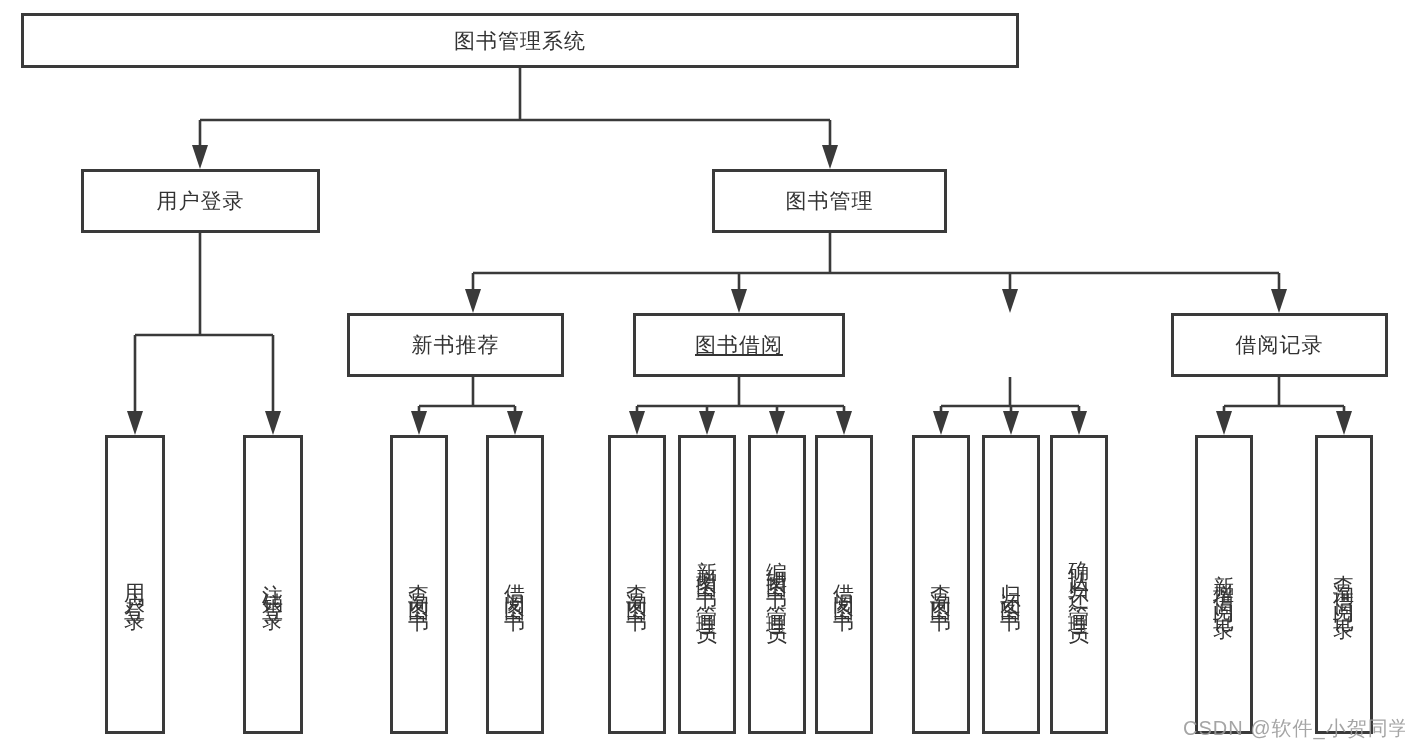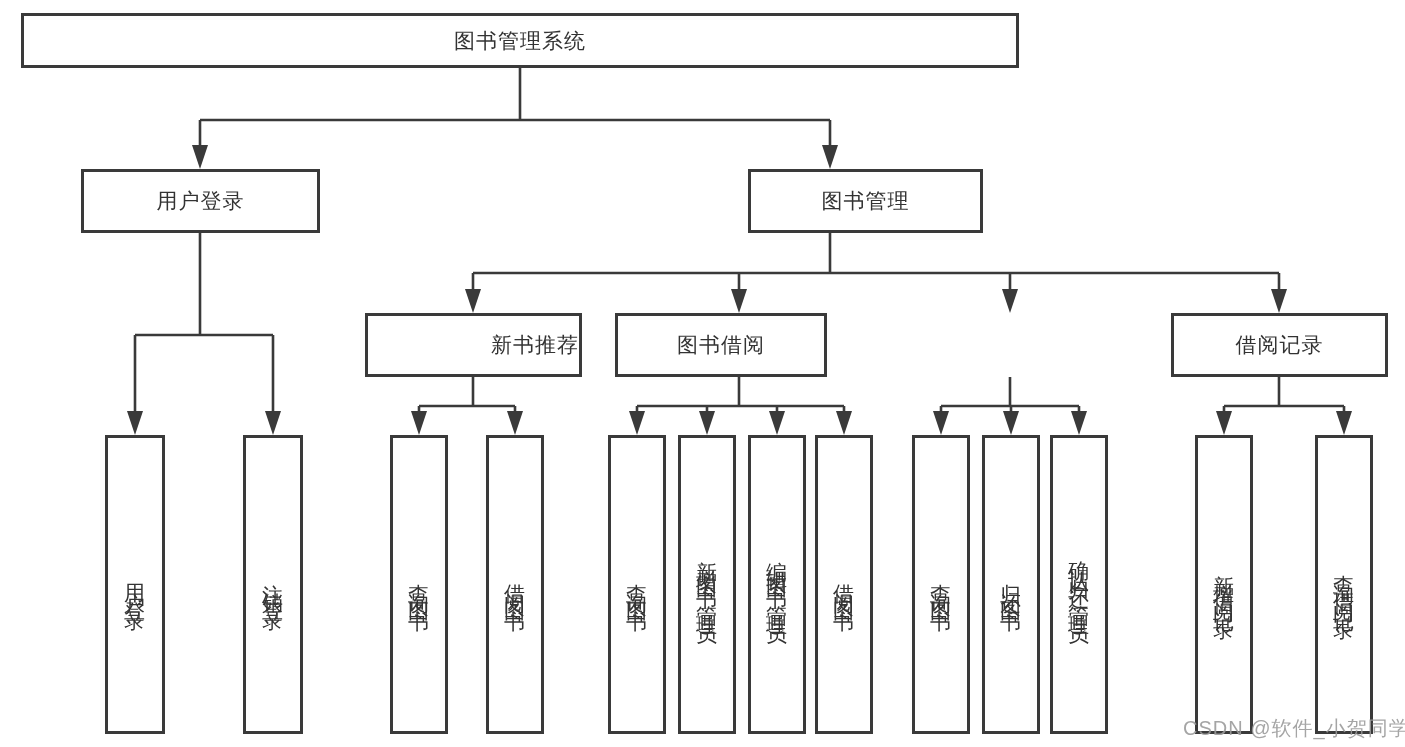--- a/index.html
+++ b/index.html
@@ -37,23 +37,23 @@
     writing-mode: vertical-rl;
     text-orientation: mixed;
     font-size: 21px;
     line-height: 1;
     letter-spacing: 9px;
     white-space: nowrap;
   }
   
   .root  { left: 21px;  top: 13px;  width: 998px; height: 55px; }
   .l2a   { left: 81px;  top: 169px; width: 239px; height: 64px; }
-  .l2b   { left: 712px; top: 169px; width: 235px; height: 64px; margin-left: 36px; }
-  .l3a   { left: 365px; top: 313px; width: 217px; height: 64px; justify-content: flex-end; }
-  .l3b   { left: 615px; top: 313px; width: 212px; height: 64px; }
+  .l2b   { left: 712px; top: 169px; width: 235px; height: 64px; }
+  .l3a   { left: 347px; top: 313px; width: 217px; height: 64px; }
+  .l3b   { left: 633px; top: 313px; width: 212px; height: 64px; text-decoration: underline; }
   .l3c   { left: 903px; top: 313px; width: 214px; height: 64px; }
   .l3d   { left: 1171px;top: 313px; width: 217px; height: 64px; }
   .leaf  { top: 435px; height: 299px; width: 60px; }
   .lf0  { left: 105px; }
   .lf1  { left: 243px; }
   .lf2  { left: 390px; width: 58px; }
   .lf3  { left: 486px; width: 58px; }
   .lf4  { left: 608px; width: 58px; }
   .lf5  { left: 678px; width: 58px; }
   .lf6  { left: 748px; width: 58px; }

